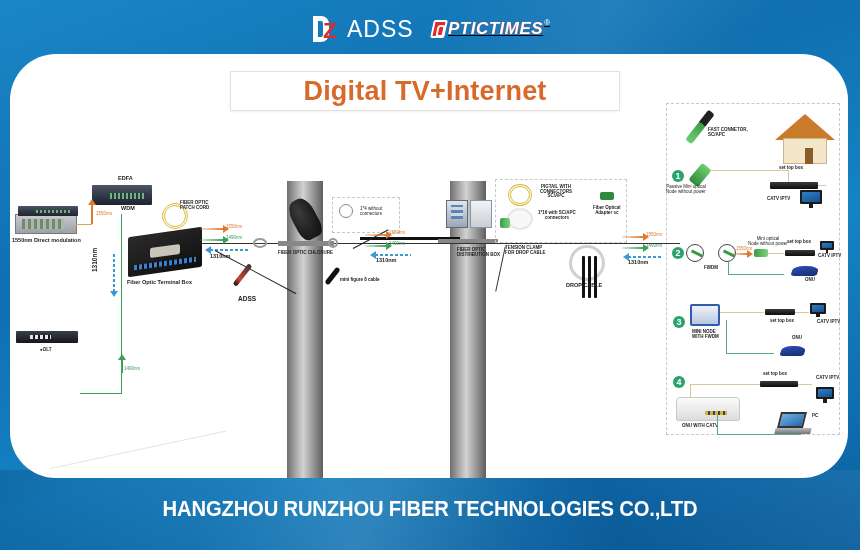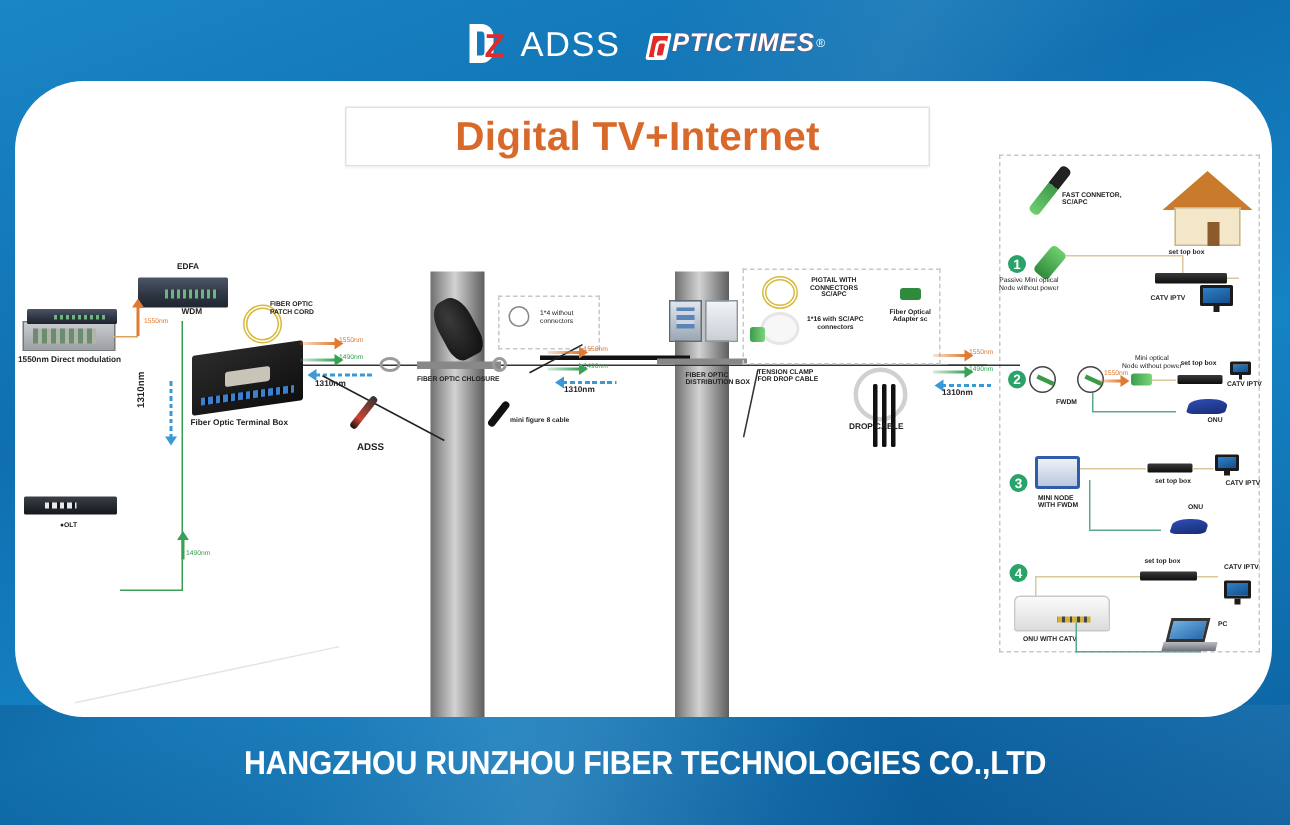--- a/index.html
+++ b/index.html
@@ -15,21 +15,21 @@
   .bg-facet.f2 { left: 0; top: 470px; width: 860px; height: 80px;
     background: linear-gradient(70deg, rgba(0,40,90,0.25) 0%, rgba(255,255,255,0.06) 40%, rgba(0,40,90,0.2) 70%, rgba(255,255,255,0.05) 100%); }
 
   
   .logo-bar { position: absolute; left: 0; top: 8px; width: 860px; height: 40px; }
   .rz-logo { position: absolute; left: 313px; top: 8px; height: 26px; display: flex; align-items: center; }
   .rz-mark { position: relative; width: 30px; height: 26px; }
   .rz-mark .r { position: absolute; left: 0; top: 0; width: 16px; height: 26px; border: 5px solid #fff; border-right-width: 6px; border-radius: 0 8px 8px 0; }
   .rz-mark .z { position: absolute; left: 10px; top: 4px; font: bold 22px "Liberation Sans", sans-serif; color: #e12a2a; line-height: 22px; }
   .rz-text { margin-left: 4px; font: 23px "Liberation Sans", sans-serif; color: #fff; letter-spacing: 1px; line-height: 26px; }
-  .ot-logo { position: absolute; left: 432px; top: 10px; display: flex; align-items: center; }
+  .ot-logo { position: absolute; left: 432px; top: 10px; display: flex; align-items: flex-start; text-decoration: underline; }
   .ot-box { width: 14px; height: 18px; background: #e12a2a; border: 2px solid #fff; border-radius: 2px; transform: skewX(-12deg); margin-right: 2px; position: relative; top: 2px; }
   .ot-box::after { content: ""; position: absolute; left: 3px; top: 3px; width: 4px; height: 8px; border: 2px solid #fff; border-radius: 3px; }
   .ot-text { font: italic bold 17px "Liberation Sans", sans-serif; color: #fff; letter-spacing: 0.5px; line-height: 22px; text-shadow: 0 0 1px #e12a2a; }
   .ot-reg { font: 8px "Liberation Sans", sans-serif; color: #fff; margin-left: 1px; line-height: 10px; }
 
   
   .panel { position: absolute; left: 10px; top: 54px; width: 838px; height: 424px; background: #ffffff; border-radius: 46px; overflow: hidden; padding-left: 44px; }
 
   .title-box { position: absolute; left: 220px; top: 17px; width: 390px; height: 40px; border: 1px solid #e6e0da; box-shadow: 0 1px 2px rgba(0,0,0,0.06); display: flex; align-items: center; justify-content: center; }
   .title-text { font: bold 27px "Liberation Sans", sans-serif; color: #d9692a; letter-spacing: 0.2px; }

